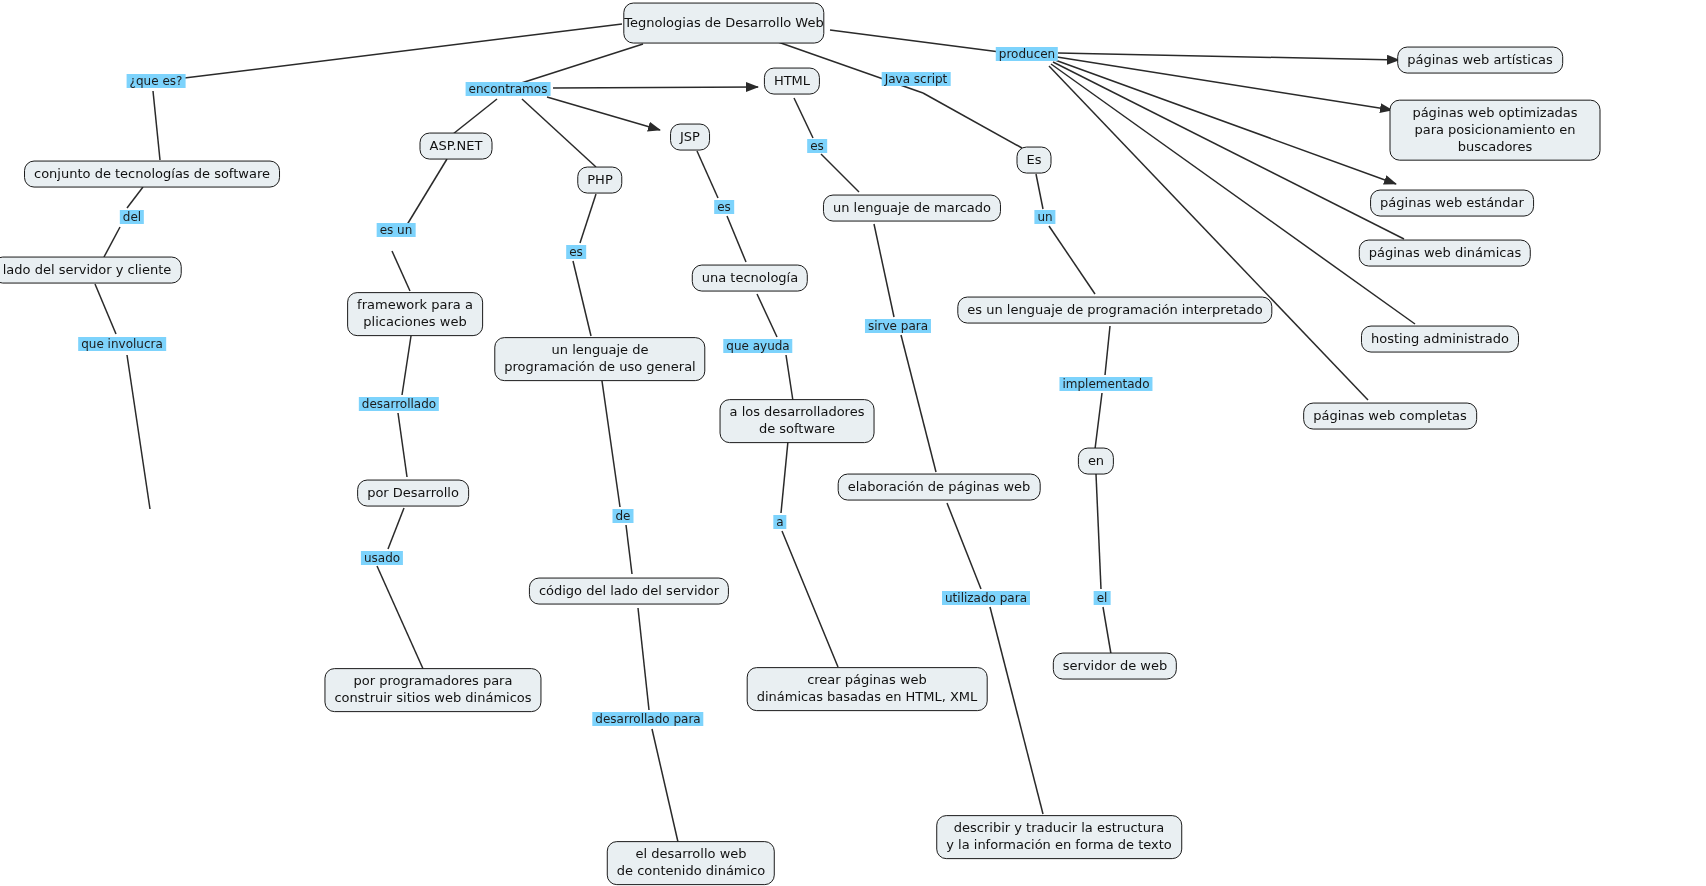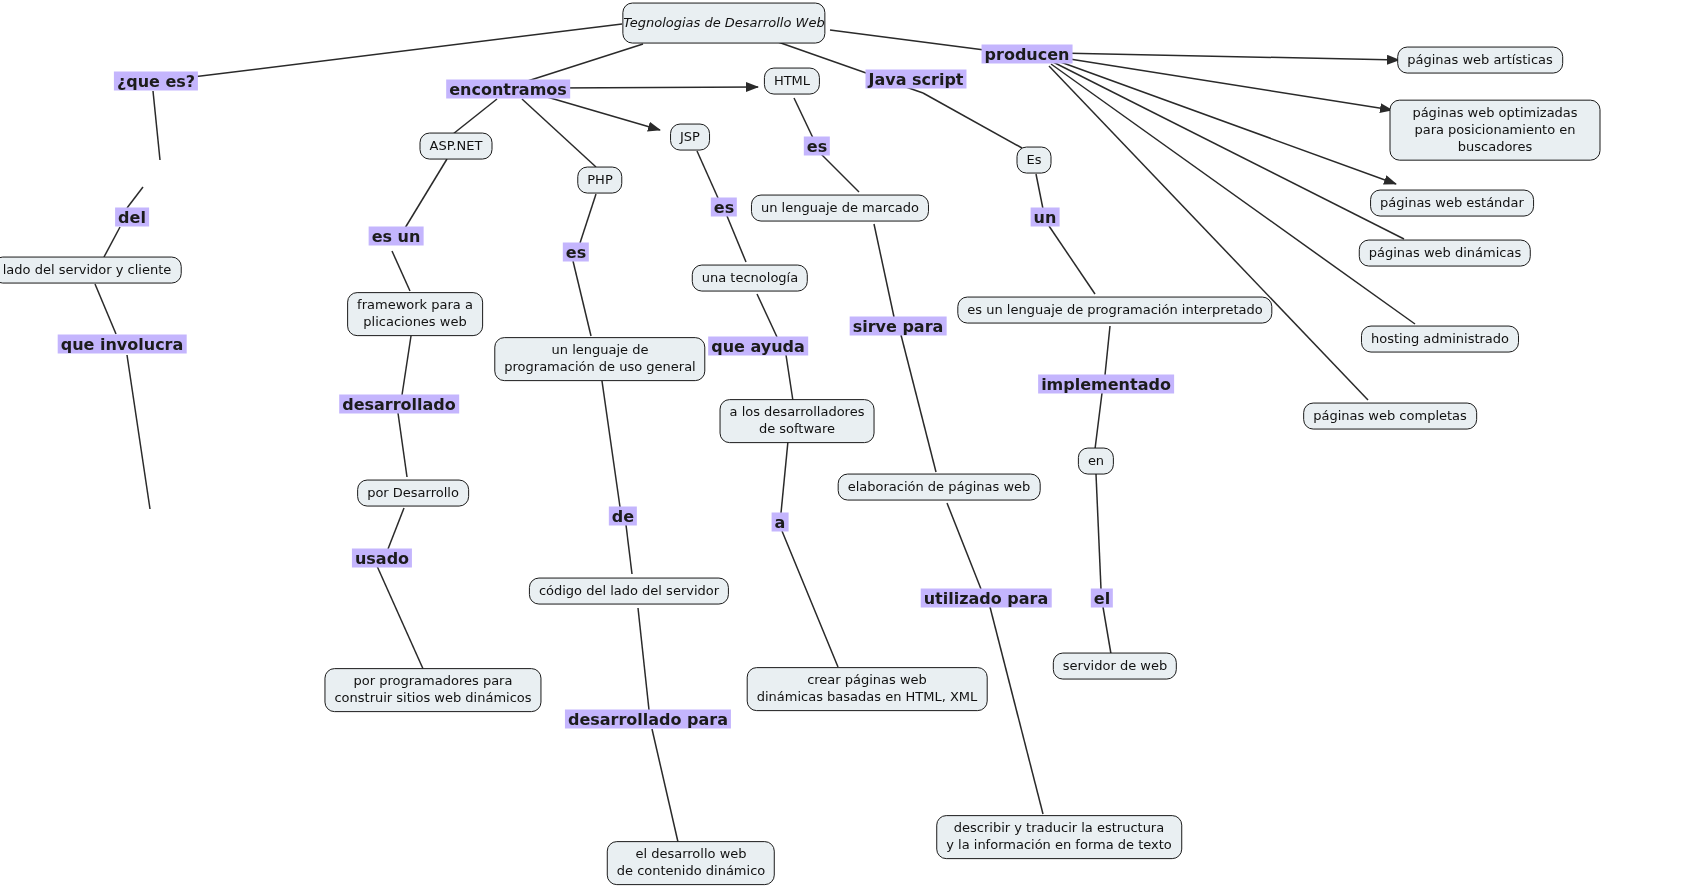--- a/index.html
+++ b/index.html
@@ -14,25 +14,25 @@
   .node{
     position:absolute;transform:translate(-50%,-50%);
     background:var(--node-fill,#e9eff2);
     border:1.4px solid var(--node-border,#1a1a1a);
     border-radius:10px;
     padding:4px 9px;
     font-size:13px;line-height:1.3;color:var(--text,#111);
     text-align:center;white-space:pre-line;
     box-sizing:border-box;
   }
-  .node.lg{padding:11px 0;font-style:italic;}
+  .node.lg{padding:11px 0;}
   .link-label{
     position:absolute;transform:translate(-50%,-50%);
-    background:#c4b5fd;padding:0 3px;
-    font-size:16px;color:#1c1c1c;white-space:nowrap;font-weight:bold;
+    background:#7dd3fc;padding:0 3px;
+    font-size:12px;color:#1c1c1c;white-space:nowrap;
   }
 </style>
 </head>
 <body>
 
 <div id="canvas">
 
   <svg class="edges" width="1706" height="886">
     <defs>
       <marker id="arrow" markerUnits="userSpaceOnUse" markerWidth="14" markerHeight="11" refX="12" refY="5" orient="auto">
@@ -99,58 +99,59 @@
     <line x1="1051" y1="64" x2="1415" y2="324"></line>
     <line x1="1049" y1="66" x2="1368" y2="400"></line>
   </svg>
 
   <div class="link-label" style="left:156px;top:81px">¿que es?</div>
   <div class="link-label" style="left:508px;top:89px">encontramos</div>
   <div class="link-label" style="left:916px;top:79px">Java script</div>
   <div class="link-label" style="left:1027px;top:54px">producen</div>
   <div class="link-label" style="left:132px;top:217px">del</div>
   <div class="link-label" style="left:122px;top:344px">que involucra</div>
-  <div class="link-label" style="left:396px;top:236px">es un</div>
+  <div class="link-label" style="left:396px;top:230px">es un</div>
   <div class="link-label" style="left:399px;top:404px">desarrollado</div>
   <div class="link-label" style="left:382px;top:558px">usado</div>
   <div class="link-label" style="left:576px;top:252px">es</div>
   <div class="link-label" style="left:623px;top:516px">de</div>
   <div class="link-label" style="left:648px;top:719px">desarrollado para</div>
   <div class="link-label" style="left:724px;top:207px">es</div>
   <div class="link-label" style="left:758px;top:346px">que ayuda</div>
   <div class="link-label" style="left:780px;top:522px">a</div>
   <div class="link-label" style="left:817px;top:146px">es</div>
   <div class="link-label" style="left:898px;top:326px">sirve para</div>
   <div class="link-label" style="left:986px;top:598px">utilizado para</div>
   <div class="link-label" style="left:1045px;top:217px">un</div>
   <div class="link-label" style="left:1106px;top:384px">implementado</div>
   <div class="link-label" style="left:1102px;top:598px">el</div>
 
   <div class="node lg" style="left:724px;top:23px">Tegnologias de Desarrollo Web</div>
+  <div class="node" style="left:152px;top:174px">conjunto de tecnologías de software</div>
   <div class="node" style="left:87px;top:270px">lado del servidor y cliente</div>
   <div class="node" style="left:456px;top:146px">ASP.NET</div>
   <div class="node" style="left:415px;top:314px">framework para a
 plicaciones web</div>
   <div class="node" style="left:413px;top:493px">por Desarrollo</div>
   <div class="node" style="left:433px;top:690px">por  programadores para
 construir sitios web dinámicos</div>
   <div class="node" style="left:600px;top:180px">PHP</div>
   <div class="node" style="left:600px;top:359px">un lenguaje de
 programación de uso general</div>
   <div class="node" style="left:629px;top:591px">código del lado del servidor</div>
   <div class="node" style="left:691px;top:863px">el desarrollo web
 de contenido dinámico</div>
   <div class="node" style="left:690px;top:137px">JSP</div>
   <div class="node" style="left:750px;top:278px">una tecnología</div>
   <div class="node" style="left:797px;top:421px">a los desarrolladores
 de software</div>
   <div class="node" style="left:867px;top:689px">crear páginas web
 dinámicas basadas en HTML, XML</div>
   <div class="node" style="left:792px;top:81px">HTML</div>
-  <div class="node" style="left:840px;top:208px">un lenguaje de marcado</div>
+  <div class="node" style="left:912px;top:208px">un lenguaje de marcado</div>
   <div class="node" style="left:939px;top:487px">elaboración de páginas web</div>
   <div class="node" style="left:1059px;top:837px">describir y traducir la estructura
 y la información en forma de texto</div>
   <div class="node" style="left:1034px;top:160px">Es</div>
   <div class="node" style="left:1115px;top:310px">es un lenguaje de programación interpretado</div>
   <div class="node" style="left:1096px;top:461px">en</div>
   <div class="node" style="left:1115px;top:666px">servidor de web</div>
   <div class="node" style="left:1480px;top:60px">páginas web artísticas</div>
   <div class="node" style="left:1495px;top:130px">páginas web optimizadas para posicionamiento en buscadores</div>
   <div class="node" style="left:1452px;top:203px">páginas web estándar</div>

